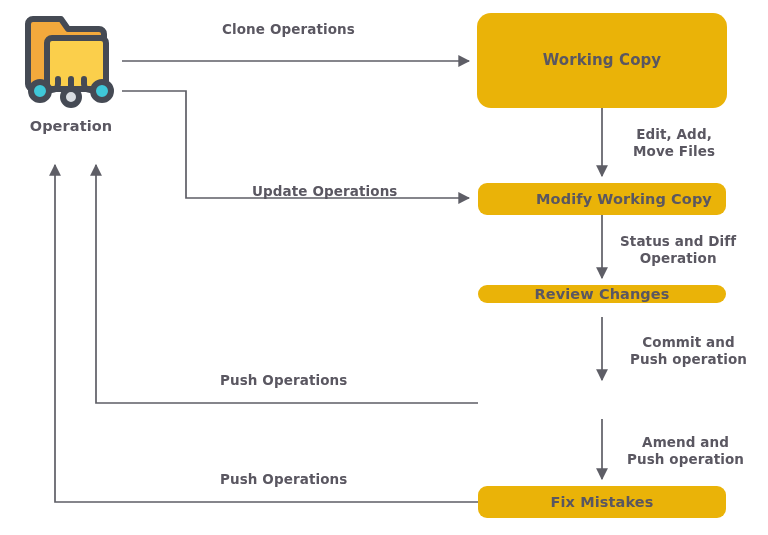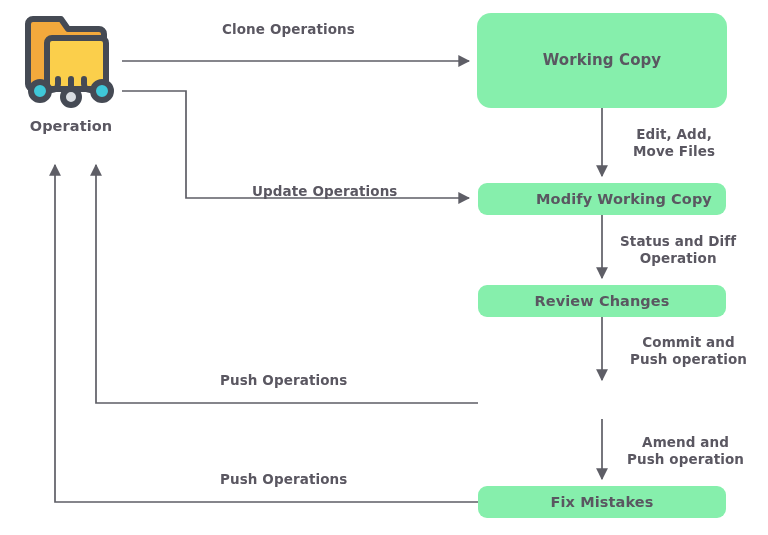--- a/index.html
+++ b/index.html
@@ -28,39 +28,39 @@
     left: 0;
     top: 0;
     width: 768px;
     height: 535px;
   }
 
   
   .node {
     position: absolute;
     box-sizing: border-box;
-    background: #86efac;
+    background: #eab308;
     border-radius: 9px;
     display: flex;
     align-items: center;
     justify-content: center;
     color: #5a5761;
     font-weight: bold;
     font-size: 14.5px;
     letter-spacing: .1px;
     text-align: center;
     line-height: 1.15;
   }
   .node.big {
     border-radius: 14px;
   }
 
   #node-working-copy   { left: 477px; top: 13px;  width: 250px; height: 95px; font-size: 15px; }
   #node-modify-working { left: 478px; top: 183px; width: 248px; height: 32px; padding-left: 44px; }
-  #node-review-changes { left: 478px; top: 285px; width: 248px; height: 32px; }
+  #node-review-changes { left: 478px; top: 285px; width: 248px; height: 18px; }
   #node-commit-changes { left: 478px; top: 387px; width: 248px; height: 32px; }
   #node-fix-mistakes   { left: 478px; top: 486px; width: 248px; height: 32px; }
 
   
   .edge-label {
     position: absolute;
     color: #5a5761;
     font-weight: bold;
     font-size: 13.5px;
     line-height: 1.28;

